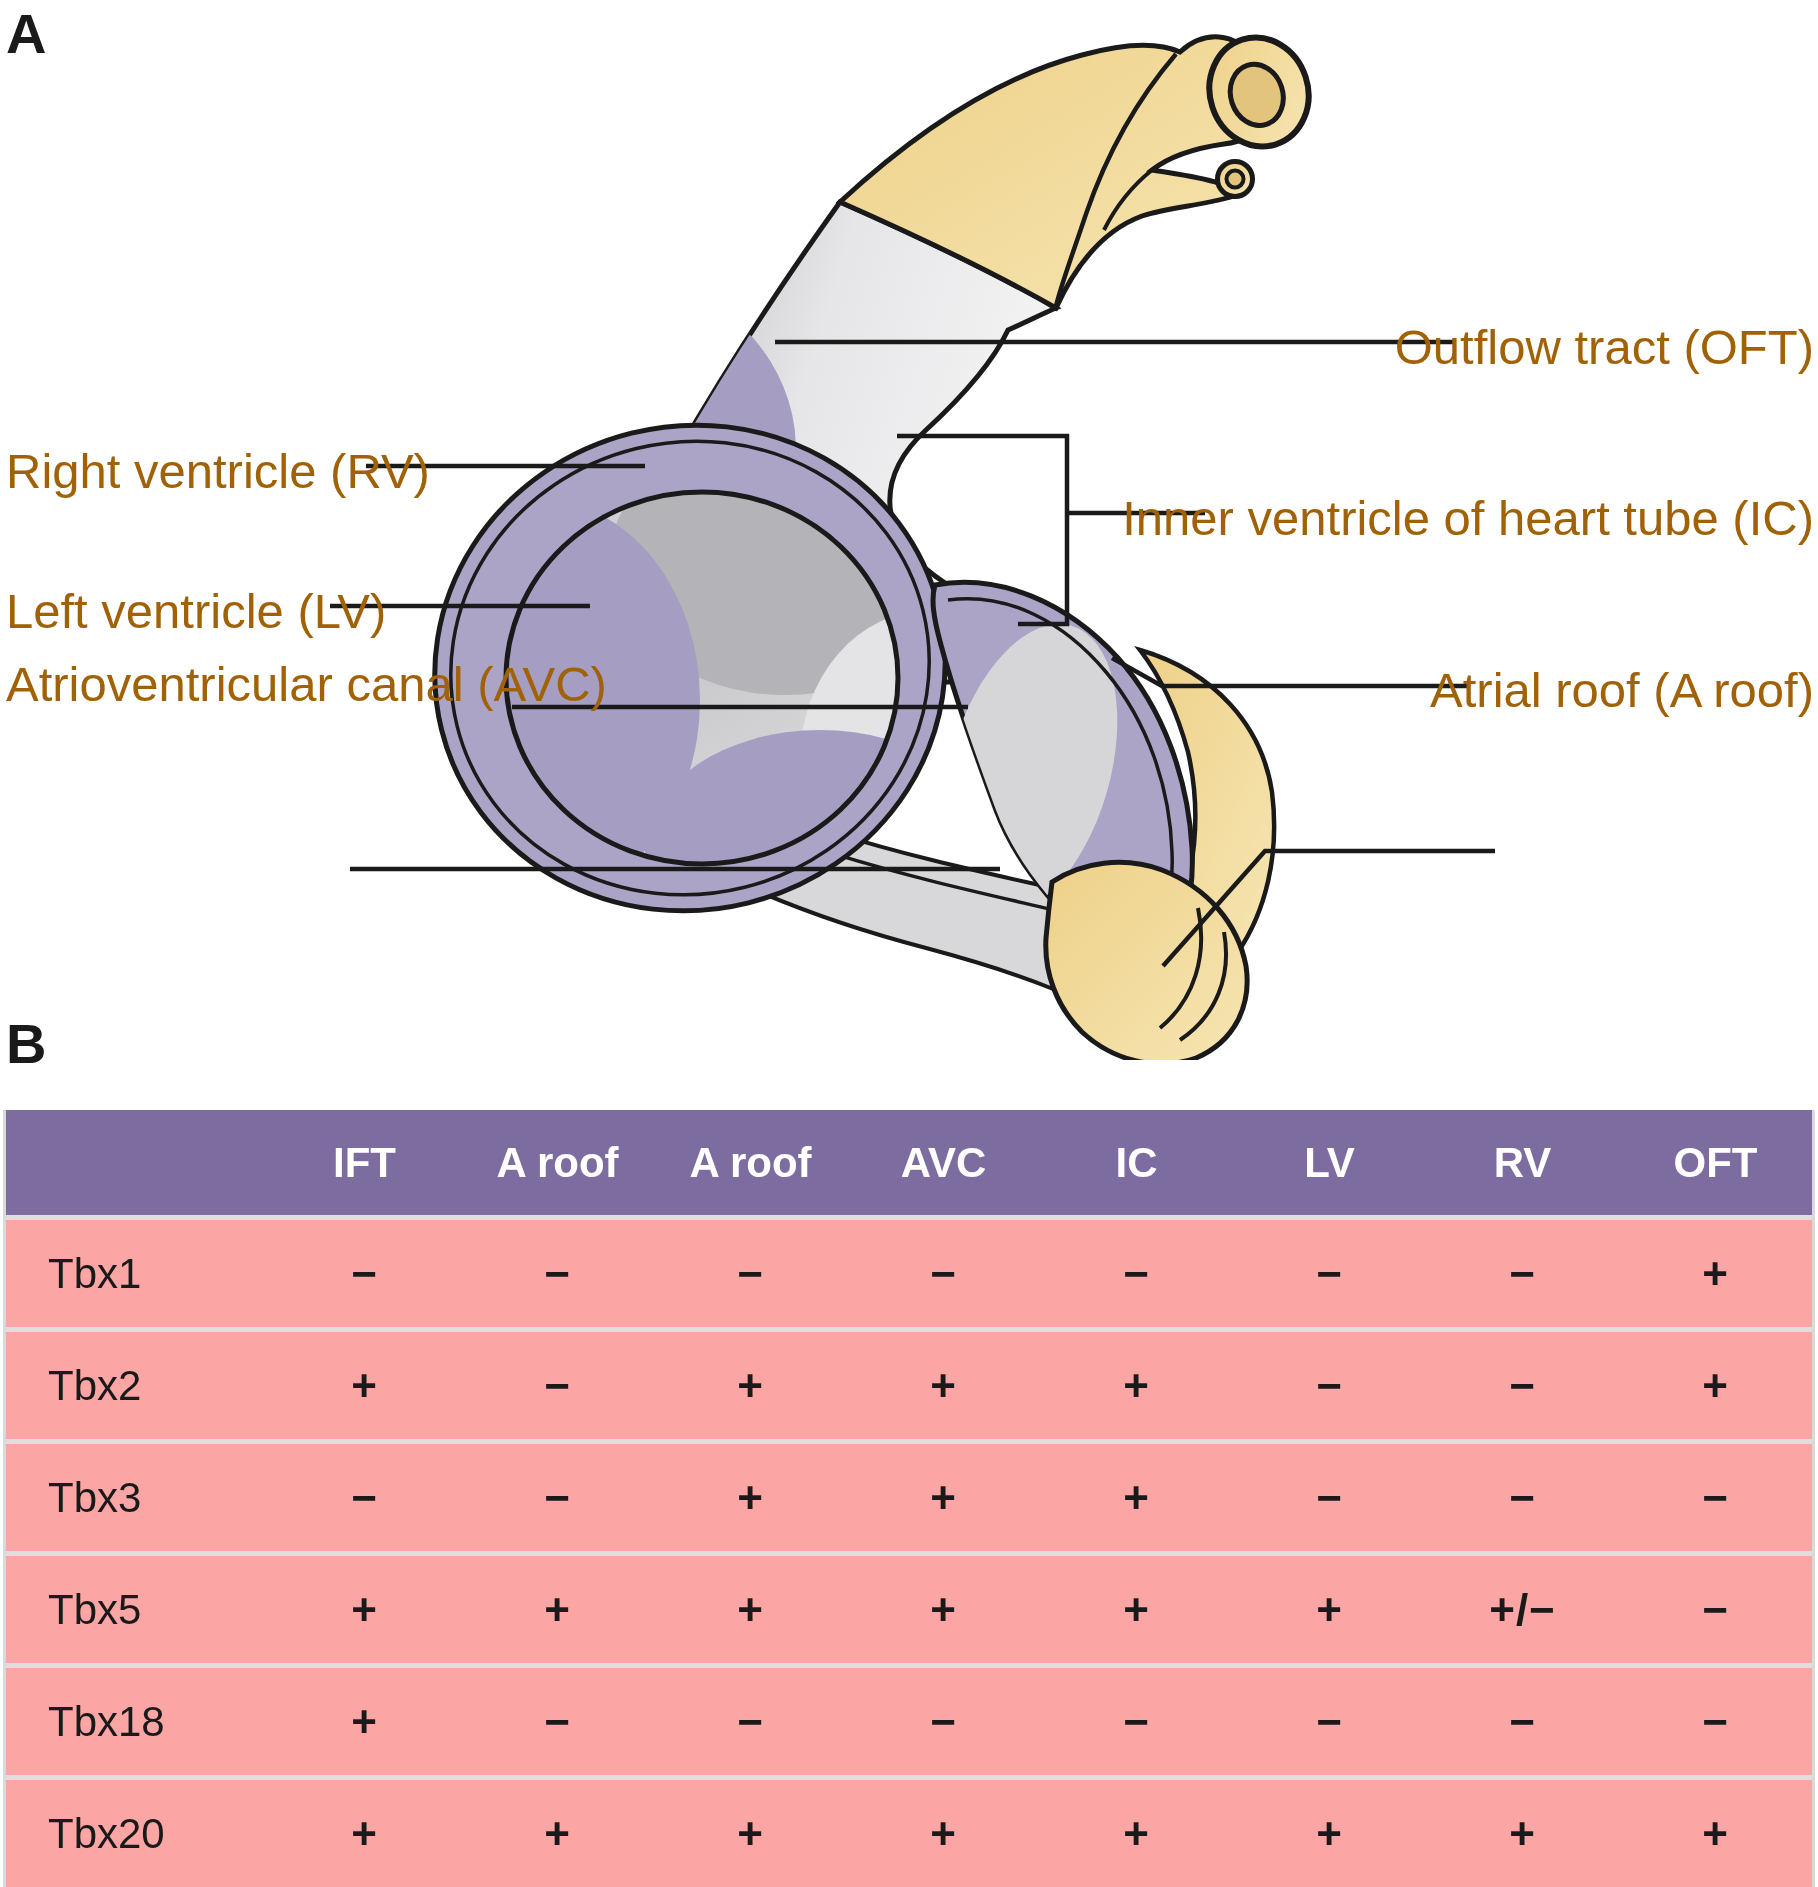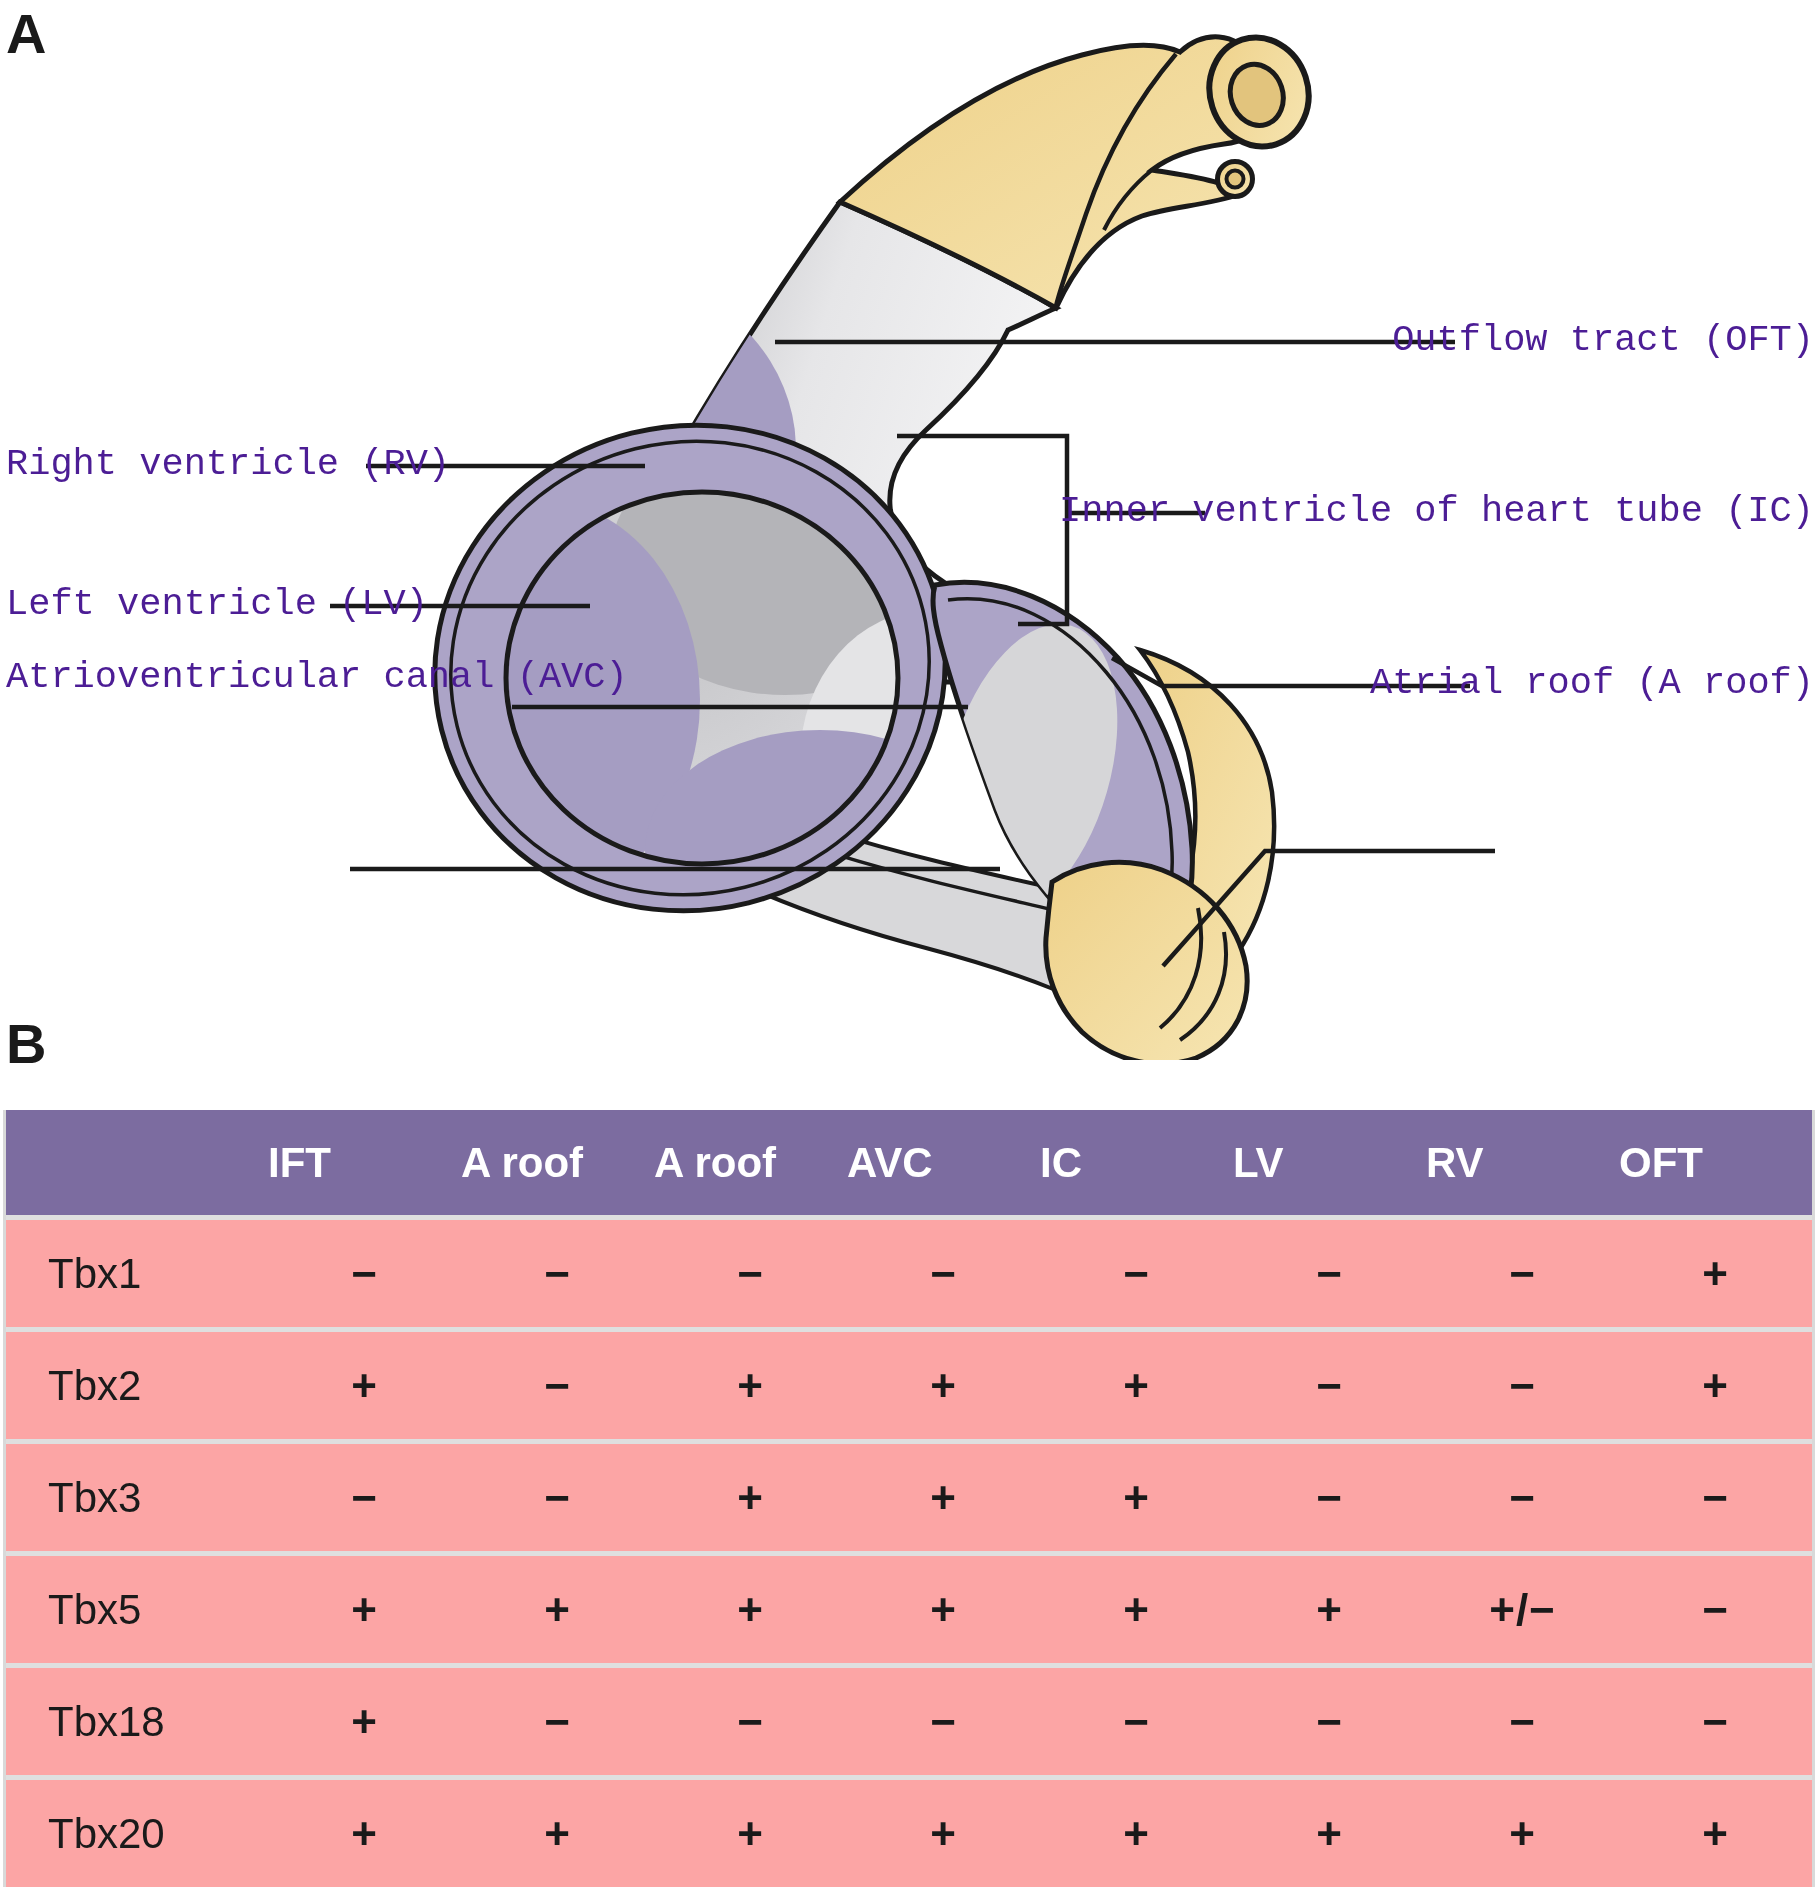--- a/index.html
+++ b/index.html
@@ -27,25 +27,24 @@
   #letterB { left: 6px; top: 1016px; }
 
   #diagram-svg {
     position: absolute;
     left: 0; top: 0;
     width: 1818px;
     height: 1060px;
   }
   .lbl {
     position: absolute;
-    font-size: 37px;
+    font-size: 49px;
     line-height: 1.15;
     white-space: nowrap;
-    color: #4c1d95;
-    font-family: Liberation Mono, monospace;
+    color: #a16207;
   }
   .lbl.left  { left: 6px; }
   .lbl.right { right: 4px; text-align: right; }
 
   
   .tbl {
     position: absolute;
     left: 3px;
     top: 1110px;
     width: 1812px;
@@ -58,21 +57,21 @@
     display: grid;
     grid-template-columns: 262px repeat(8, 1fr);
     align-items: center;
     box-sizing: border-box;
   }
   .thead {
     height: 105px;
     background: #7c6ca0;
   }
   .th {
-    text-align: left;
+    text-align: center;
     color: #ffffff;
     font-weight: 700;
     font-size: 42px;
   }
   .trow {
     height: 112px;
     background: #fca5a5;
     border-top: 5px solid #dfdfdf;
   }
   .gene {

